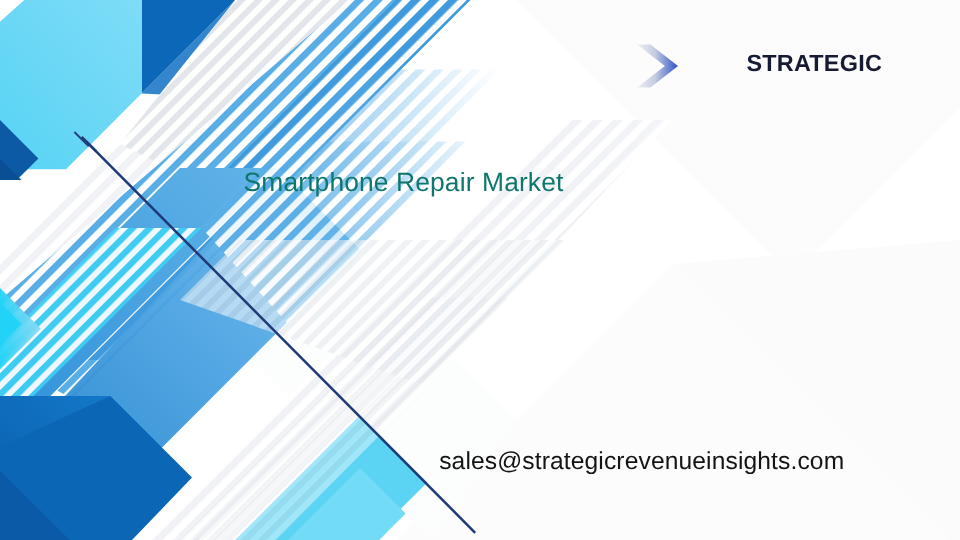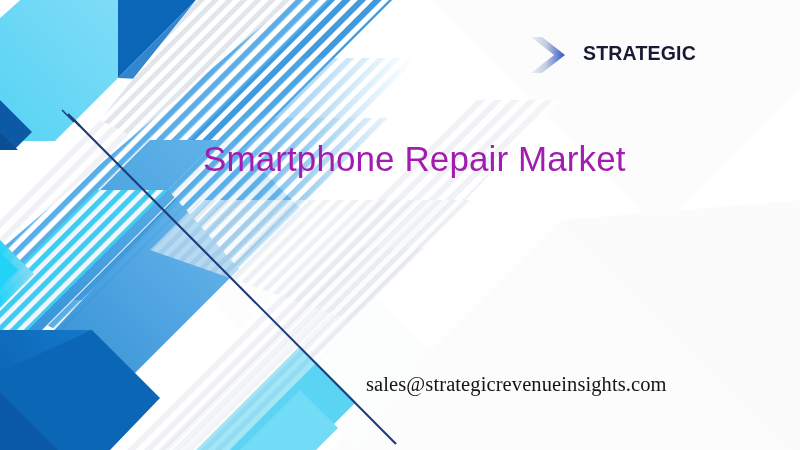--- a/index.html
+++ b/index.html
@@ -42,20 +42,21 @@
   #logo-mark {
     width: 46px;
     height: 46px;
     flex: 0 0 46px;
   }
   #logo-text {
     display: flex;
     flex-direction: column;
     justify-content: space-between;
     line-height: 1;
+    margin-left: 39px;
   }
   .logo-line {
     font-family: "Liberation Sans", sans-serif;
     font-weight: bold;
     font-size: 19.5px;
     letter-spacing: 0.2px;
     color: #161b33;
     white-space: nowrap;
   }
   .logo-line.l1 { margin-bottom: 2px; }
@@ -67,34 +68,34 @@
     white-space: nowrap;
     margin-top: 5px;
   }
 
   
   #headline {
     position: absolute;
     left: 203px;
     top: 139px;
     font-family: "Liberation Sans", sans-serif;
-    font-size: 35px;
+    font-size: 22px;
     font-weight: normal;
-    color: #a21caf;
+    color: #0f766e;
     letter-spacing: 0.1px;
     white-space: nowrap;
     margin: 0;
   }
 
   
   #contact-email {
     position: absolute;
     left: 366px;
     top: 373px;
-    font-family: Liberation Serif, serif;
+    font-family: Liberation Sans, sans-serif;
     font-size: 20.5px;
     font-weight: normal;
     color: #141414;
     letter-spacing: 0.1px;
     white-space: nowrap;
     text-decoration: none;
   }
 </style>
 </head>
 <body>

